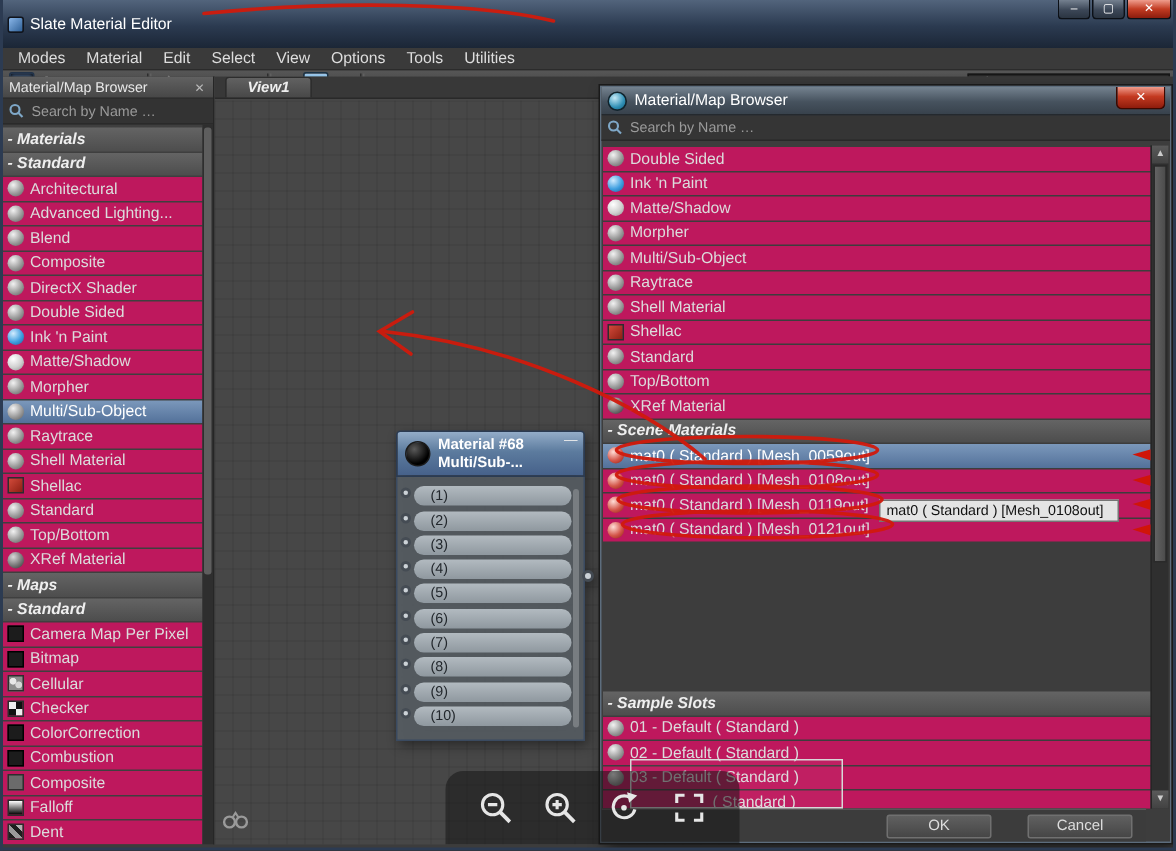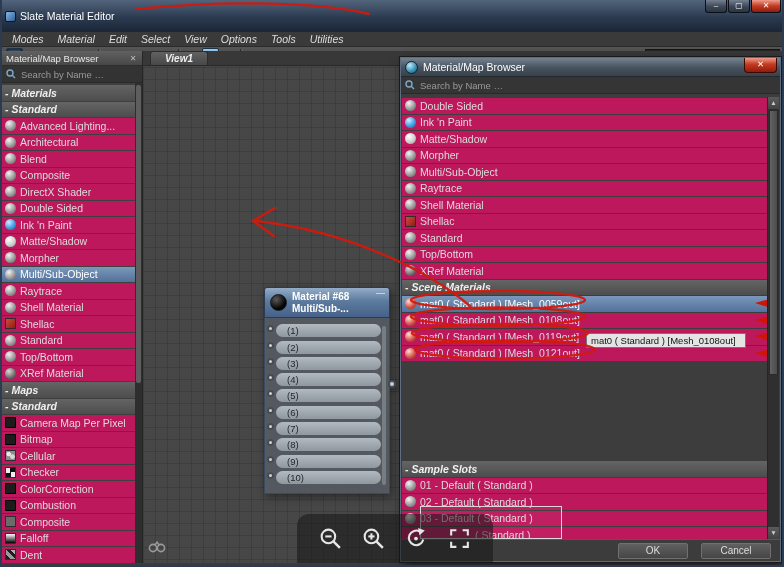--- a/index.html
+++ b/index.html
@@ -11,21 +11,21 @@
   .titlebar{height:32px;background:linear-gradient(#52647c,#2b3a50 55%,#1b2636);display:flex;align-items:center;
     padding:0 3px;color:#fff;font-size:10.5px;position:relative;}
   .app-icon{width:11px;height:11px;border-radius:2px;margin-right:4px;border:1px solid #10141c;
     background:linear-gradient(135deg,#8ab6e8,#2d5f96);}
   .win-btns{position:absolute;right:1px;top:0;display:flex;gap:1px;}
   .win-btn{width:22px;height:13px;border:1px solid #0c1016;border-top:none;border-radius:0 0 3px 3px;
     background:linear-gradient(#74808f,#3c4757 55%,#2b3542);color:#fff;font-size:8px;line-height:12px;text-align:center;}
   .win-btn.close{width:30px;background:linear-gradient(#ef9d8d,#c23b22 50%,#8c1d0e);}
 
   
-  .menubar{height:15px;background:#3a3a3a;border-bottom:1px solid #2b2b2b;display:flex;align-items:center;padding:0 3px;font-style:italic;}
+  .menubar{height:15px;background:#3a3a3a;border-bottom:1px solid #2b2b2b;display:flex;align-items:center;padding:0 3px;}
   .menu-item{color:#ddd;font-size:10.5px;padding:0 7px;}
 
   
   .toolbar{height:18px;background:linear-gradient(#565656,#414141);border-bottom:1px solid #272727;
     display:flex;align-items:center;padding:0 4px;gap:1px;position:relative;}
   .tb{width:17px;height:16px;display:flex;align-items:center;justify-content:center;font-size:10px;color:#c9c9c9;border-radius:2px;}
   .tb.active{background:#394f6d;border:1px solid #223349;box-shadow:inset 0 0 3px #000;color:#fff;}
   .tb.active-blue{background:linear-gradient(#a6c9ea,#46ABDF 45%,#2c6ea5);border:1px solid #1d3345;color:#fff;}
   .tb.red{color:#e0503e;}
   .tb.divider{width:3px;height:13px;border-left:1px solid #2d2d2d;border-right:1px solid #606060;border-radius:0;margin:0 2px;}
@@ -119,22 +119,22 @@
     border-top:7.5px solid transparent;border-bottom:8px solid transparent;border-right:25px solid #d01508;}
   .dlg-scroll{position:absolute;top:39px;right:1px;width:12px;bottom:22px;background:#2f2f2f;border-left:1px solid #262626;z-index:1;}
   .scr-btn{height:12px;background:linear-gradient(#5a5a5a,#424242);color:#ccc;font-size:6.5px;text-align:center;line-height:12px;}
   .scr-btn.bottom{position:absolute;bottom:0;left:0;right:0;}
   .dlg-scroll .thumb{position:absolute;top:13px;left:1px;right:1px;height:60%;
     background:linear-gradient(90deg,#636363,#4b4b4b);border:1px solid #2a2a2a;}
   .tooltip{position:absolute;left:185px;top:275px;width:160px;height:15px;background:#e4e4e4;border:1px solid #757575;
     color:#111;font-size:9.5px;line-height:13px;padding:0 4px;z-index:8;white-space:nowrap;}
   .outline-box{position:absolute;left:19px;top:448px;width:142px;height:33px;border:1px solid #d8d8d8;
     background:rgba(255,255,255,.03);z-index:7;}
-  .dlg-footer{position:absolute;bottom:0;left:0;right:0;height:22px;background:#3c3c3c;border-top:1px solid #575757;
-    display:flex;align-items:center;justify-content:flex-end;gap:13px;padding:0 9px;z-index:3;}
+  .dlg-footer{position:absolute;bottom:0;left:0;right:16px;height:22px;background:#3c3c3c;border-top:1px solid #575757;
+    display:flex;align-items:center;justify-content:flex-end;gap:24px;padding:0 9px;z-index:3;}
   .btn{width:70px;height:16px;background:linear-gradient(#606060,#464646);border:1px solid #707070;border-radius:2px;
     color:#ddd;font-size:10px;text-align:center;line-height:14px;}
 
   
   .annotations{position:absolute;inset:0;z-index:50;pointer-events:none;}
   .mag-icon{flex:none;}
 </style>
 </head>
 <body>
 
@@ -260,26 +260,26 @@
             <span>- Materials</span>
           </div>
 
           <div class="row subheader">
 
             <span>- Standard</span>
           </div>
 
           <div class="row item">
             <span class="ic sphere-gray"></span>
+            <span>Architectural</span>
+          </div>
+
+          <div class="row item">
+            <span class="ic sphere-gray"></span>
             <span>Advanced Lighting...</span>
-          </div>
-
-          <div class="row item">
-            <span class="ic sphere-gray"></span>
-            <span>Architectural</span>
           </div>
 
           <div class="row item">
             <span class="ic sphere-gray"></span>
             <span>Blend</span>
           </div>
 
           <div class="row item">
             <span class="ic sphere-gray"></span>
             <span>Composite</span>

